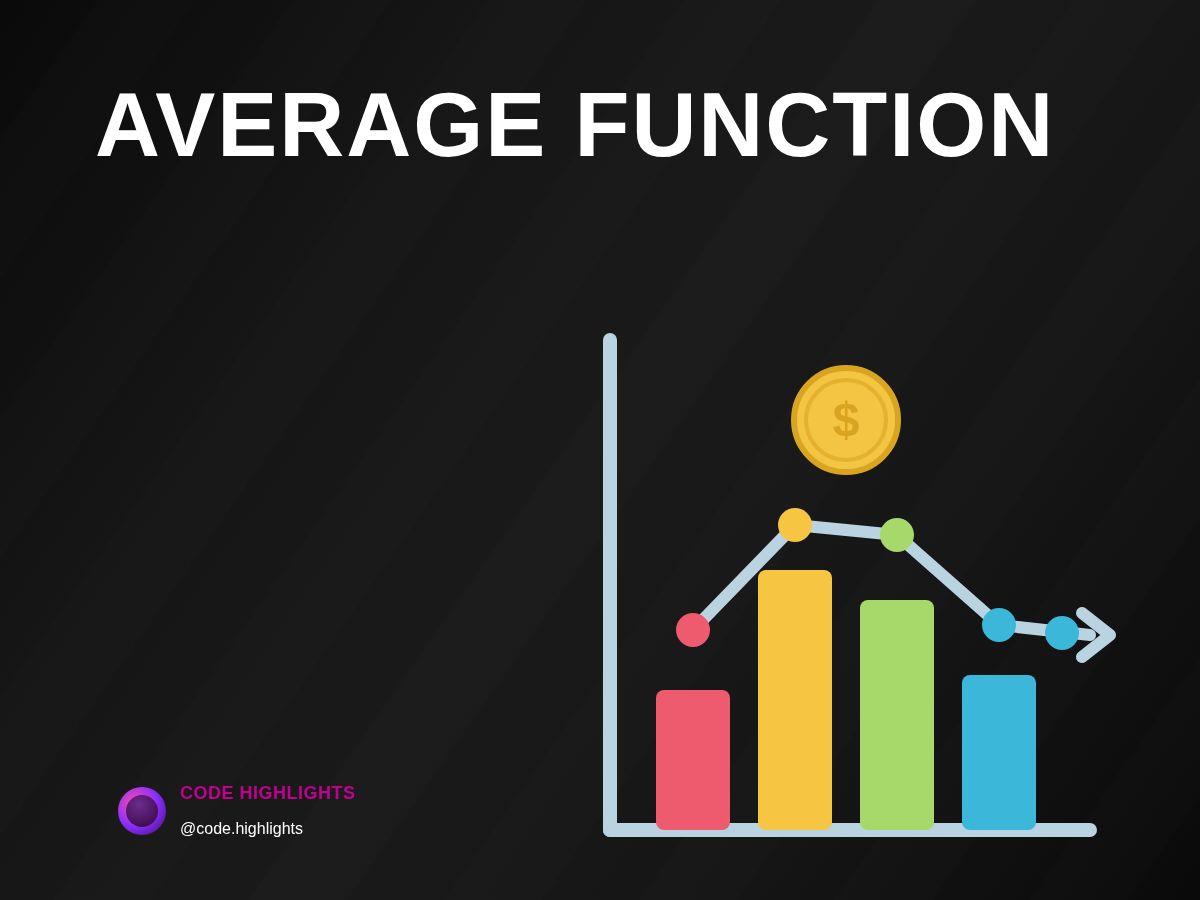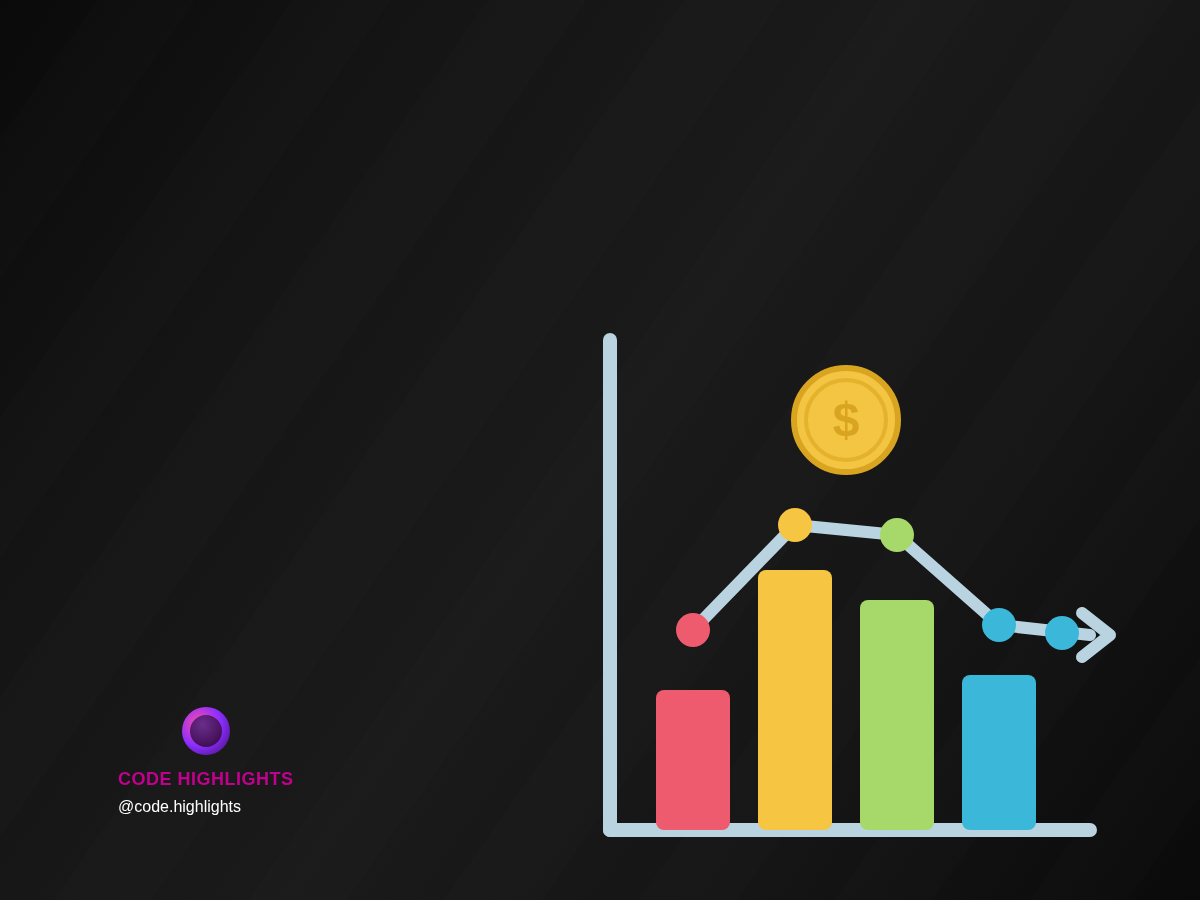--- a/index.html
+++ b/index.html
@@ -45,25 +45,24 @@
   .chart-container {
     position: absolute;
     left: 590px;
     top: 310px;
     width: 540px;
     height: 540px;
   }
   .branding {
     position: absolute;
     left: 118px;
-    bottom: 84px;
+    bottom: 62px;
     display: flex;
     align-items: center;
     gap: 14px;
-    flex-direction: column;
   }
   .avatar {
     width: 48px;
     height: 48px;
     border-radius: 50%;
     background: radial-gradient(circle at 35% 35%, #ff4da6 0%, #8b2eff 50%, #3d0a66 100%);
     position: relative;
     overflow: hidden;
   }
   .avatar::after {
@@ -76,29 +75,30 @@
   .branding-text { display: flex; flex-direction: column; }
   .brand-name {
     font-size: 18px;
     font-weight: 800;
     color: #c2008f;
     letter-spacing: 0.5px;
   }
   .brand-handle {
     font-size: 16px;
     color: #ffffff;
-    margin-top: 8px;
+    margin-top: 16px;
   }
 </style>
 </head>
 <body>
 
 <div class="diagonal-overlay"></div>
 
 <div class="title-block">
+  <div class="title-line2">AVERAGE FUNCTION</div>
 </div>
 
 <div class="chart-container">
   <svg id="chart-svg" viewBox="0 0 540 540" width="540" height="540">
       <line x1="20" y1="30" x2="20" y2="520" stroke="#b9d4e0" stroke-width="14" stroke-linecap="round"></line>
       <line x1="20" y1="520" x2="500" y2="520" stroke="#b9d4e0" stroke-width="14" stroke-linecap="round"></line>
       <rect x="66" y="380" width="74" height="140" rx="8" ry="8" fill="#ef5b6e"></rect>
       <rect x="168" y="260" width="74" height="260" rx="8" ry="8" fill="#f6c642"></rect>
       <rect x="270" y="290" width="74" height="230.00000000000003" rx="8" ry="8" fill="#a6d96a"></rect>
       <rect x="372" y="365" width="74" height="155.00000000000003" rx="8" ry="8" fill="#3ab7d9"></rect>

